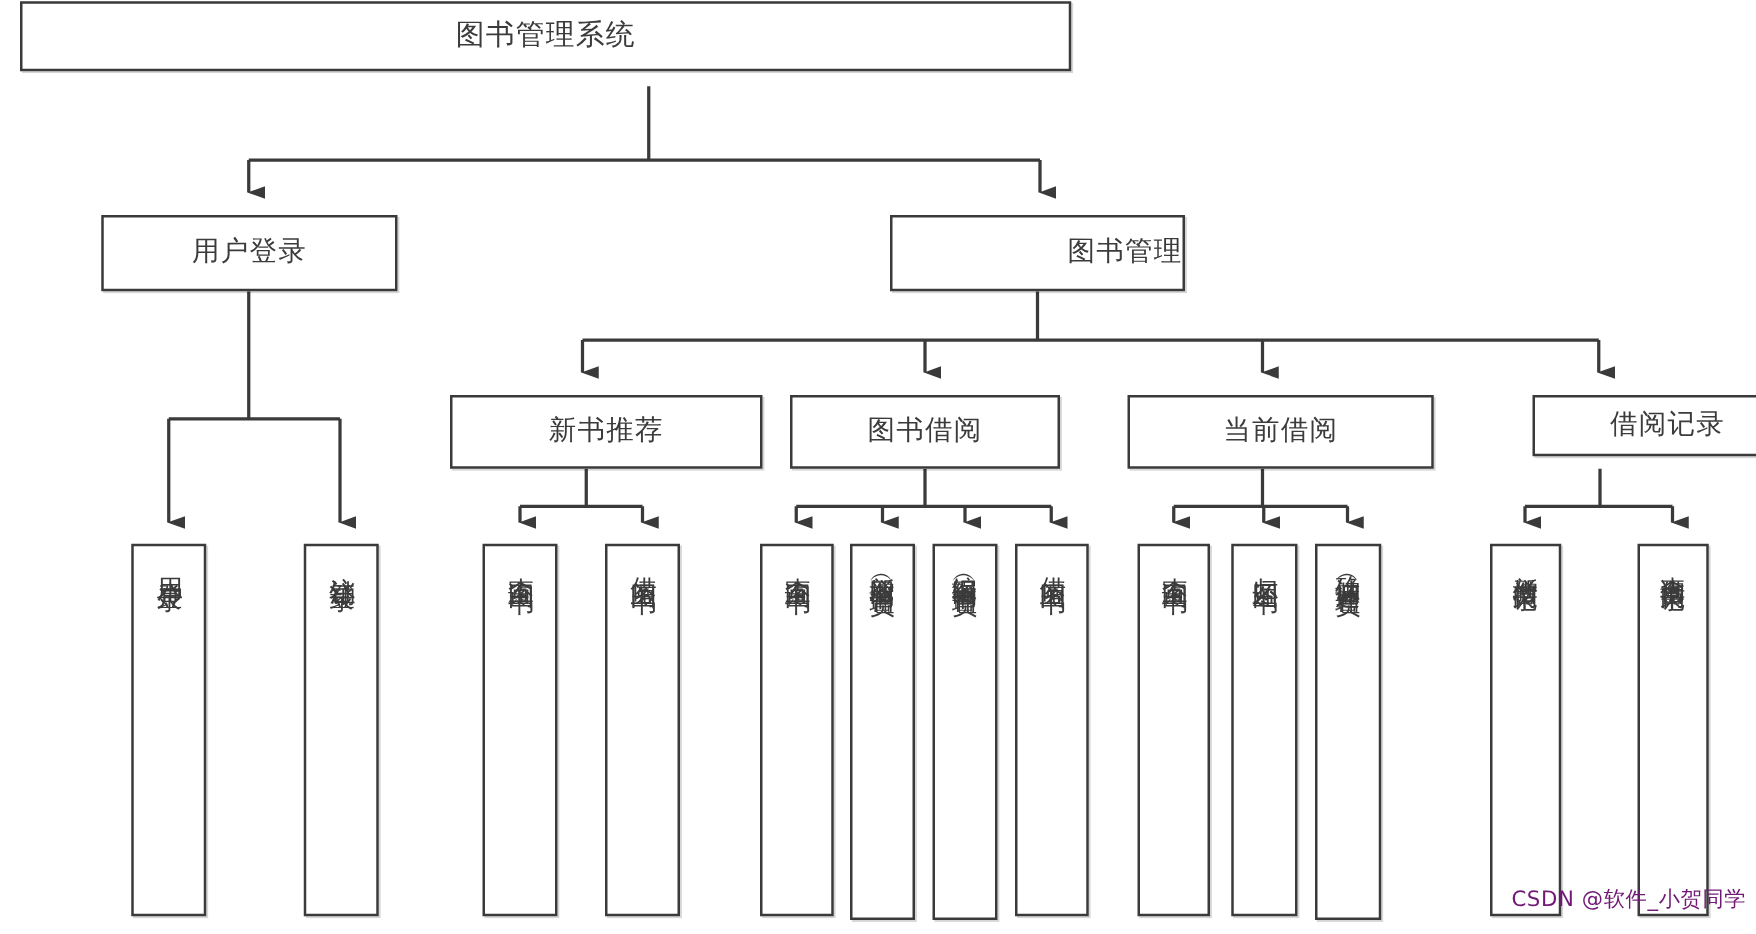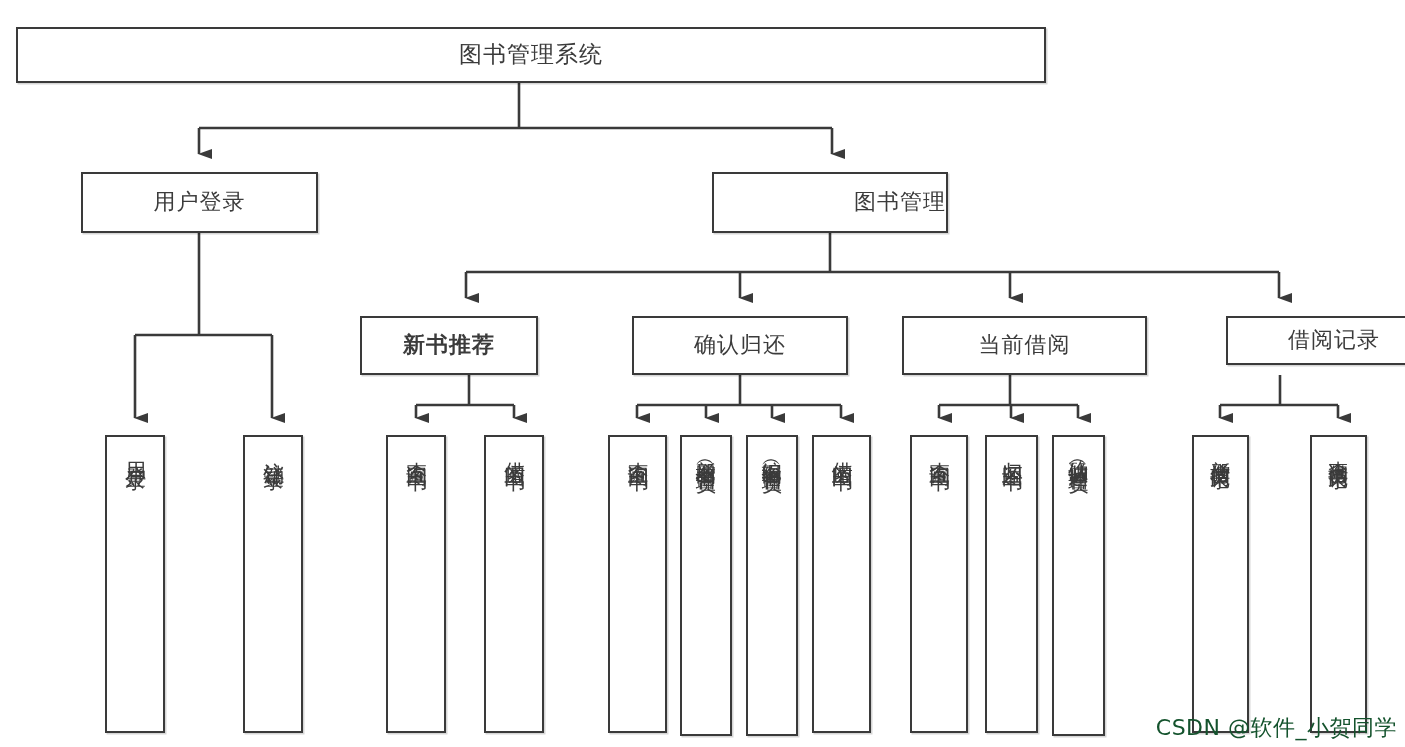--- a/index.html
+++ b/index.html
@@ -60,23 +60,23 @@
     color: #3b3b3b;
     white-space: nowrap;
   }
   .leaf-tall .vtext {
     font-size: 20px;
     letter-spacing: 2px;
   }
   .watermark {
     position: absolute;
     right: 8px;
-    bottom: 4px;
-    font-size: 22px;
-    color: #14532d;
+    bottom: 16px;
+    font-size: 17px;
+    color: #701a75;
     letter-spacing: 0.5px;
     white-space: nowrap;
     user-select: none;
   }
 </style>
 </head>
 <body>
 
 <div id="canvas">
 
@@ -123,36 +123,36 @@
       <path d="M 1011 405 L 1011 418" marker-end="url(#arrow)"></path>
       <path d="M 1078 405 L 1078 418" marker-end="url(#arrow)"></path>
 
       <path d="M 1280 375 L 1280 405"></path>
       <path d="M 1220 405 L 1338 405"></path>
       <path d="M 1220 405 L 1220 418" marker-end="url(#arrow)"></path>
       <path d="M 1338 405 L 1338 418" marker-end="url(#arrow)"></path>
     </g>
   </svg>
 
-  <div class="node horiz root" id="root-node" style="left: 16px; top: 27px; width: 1030px; height: 56px;">
+  <div class="node horiz root" id="root-node" style="left: 16px; top: 1px; width: 841px; height: 56px;">
     <span>图书管理系统</span>
   </div>
 
   <div id="nodes-layer">
       <div class="node horiz" style="left: 81px; top: 172px; width: 237px; height: 61px;">
         <span>用户登录</span>
       </div>
       <div class="node horiz" style="left: 712px; top: 172px; width: 236px; height: 61px; justify-content: flex-end;">
         <span>图书管理</span>
       </div>
-      <div class="node horiz" style="left: 360px; top: 316px; width: 178px; height: 59px; font-weight: bold;">
+      <div class="node horiz" style="left: 360px; top: 316px; width: 250px; height: 59px;">
         <span>新书推荐</span>
       </div>
       <div class="node horiz" style="left: 632px; top: 316px; width: 216px; height: 59px;">
-        <span>确认归还</span>
+        <span>图书借阅</span>
       </div>
       <div class="node horiz" style="left: 902px; top: 316px; width: 245px; height: 59px;">
         <span>当前借阅</span>
       </div>
       <div class="node horiz" style="left: 1226px; top: 316px; width: 216px; height: 49px;">
         <span>借阅记录</span>
       </div>
       <div class="node leaf" style="left: 105px; top: 435px; width: 60px; height: 298px;">
         <span class="vtext">用户登录</span>
       </div>

